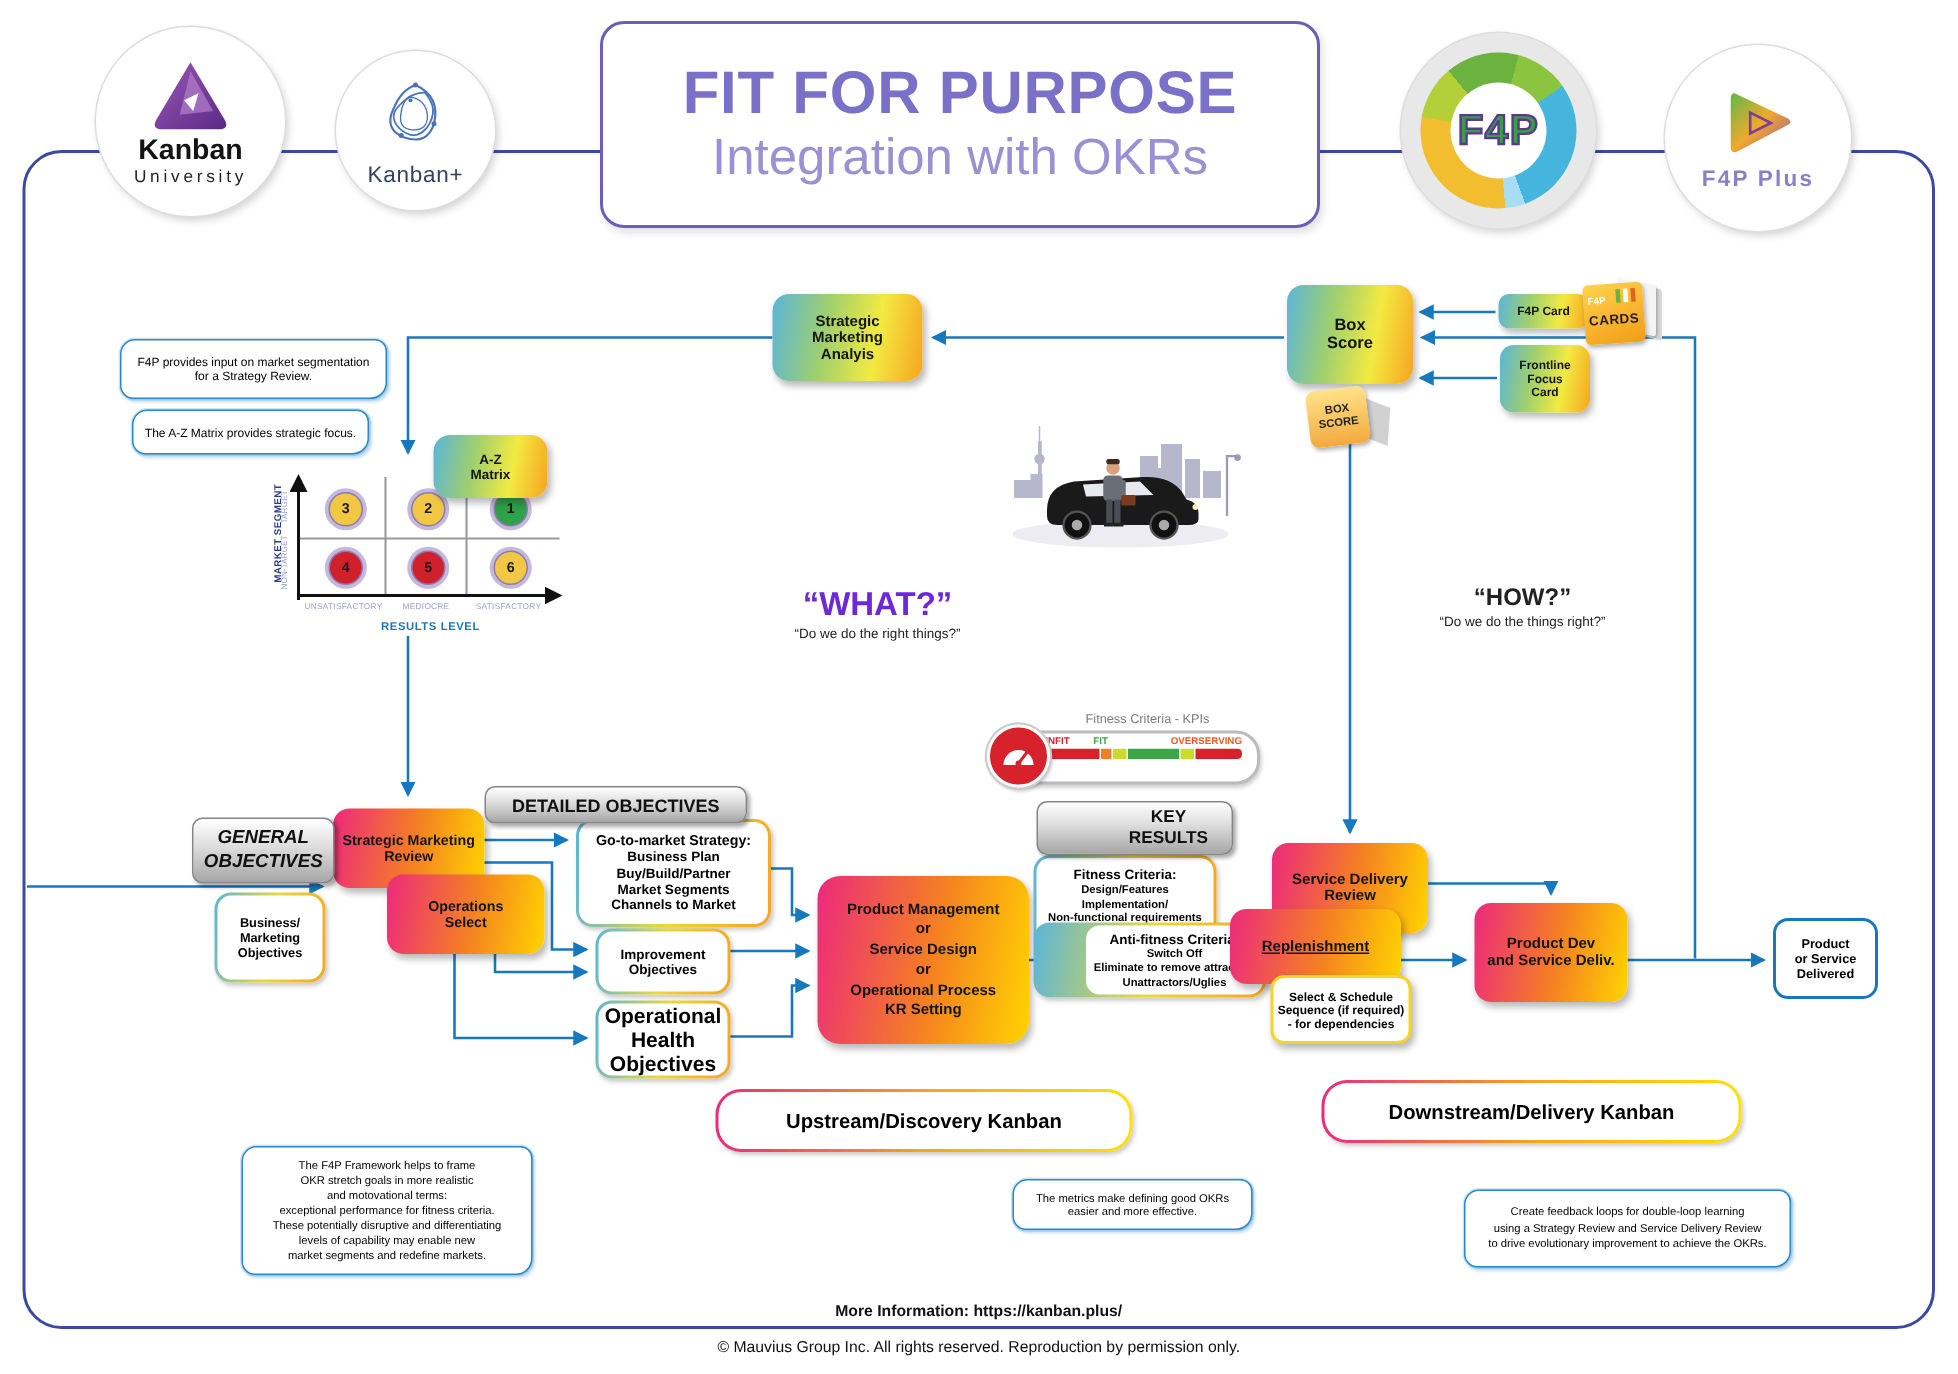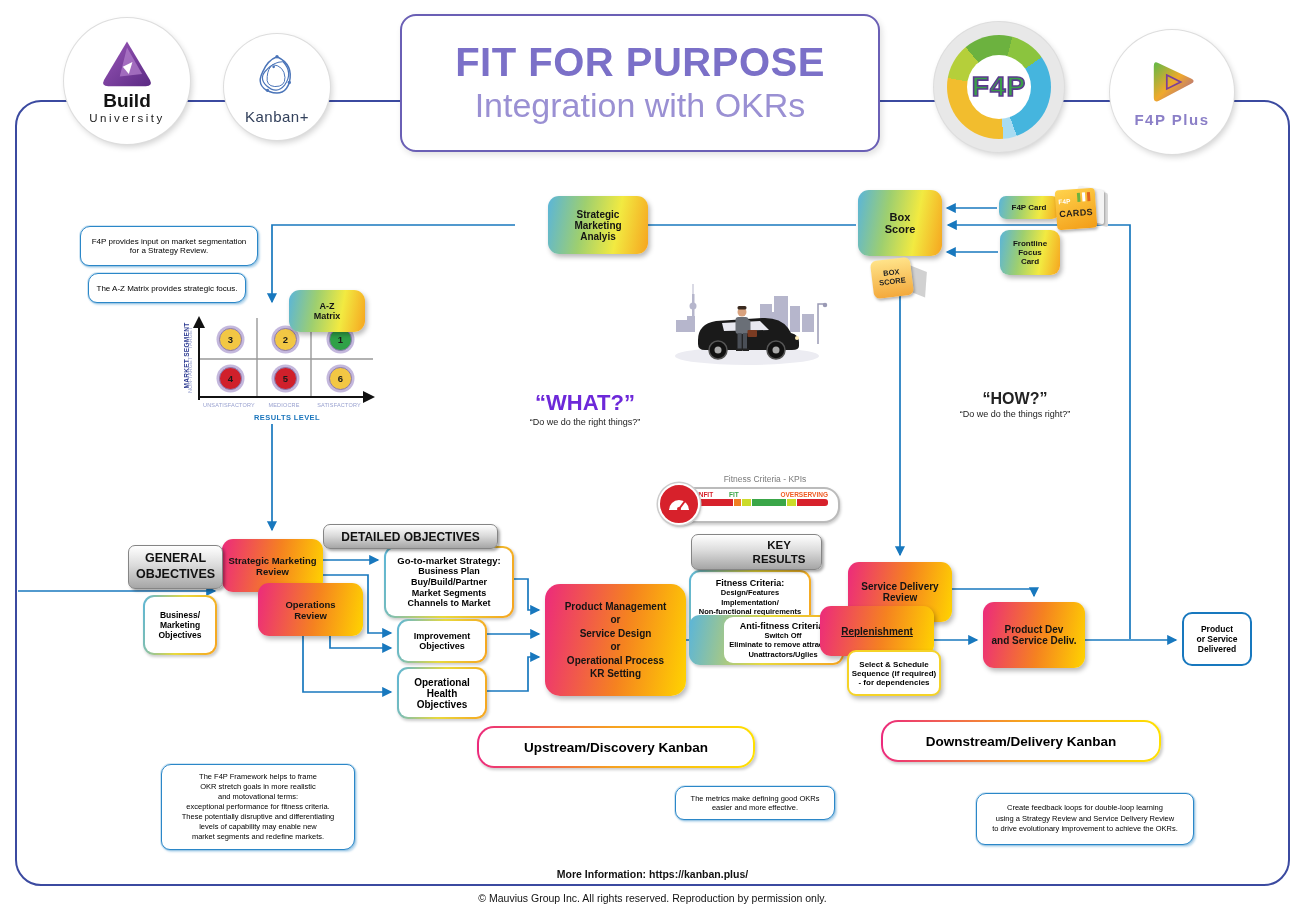--- a/index.html
+++ b/index.html
@@ -65,21 +65,21 @@
       <defs>
           <linearGradient id="gpu" x1="0" y1="0" x2="1" y2="1">
         <stop offset="0" stop-color="#9a57b8"></stop>
             <stop offset="1" stop-color="#5b2a84"></stop>
           </linearGradient>
         </defs>
       <path d="M50,4 L88,68 Q93,78 81,78 L19,78 Q7,78 12,68 Z" fill="url(#gpu)"></path>
       <path d="M50,14 L75,58 L38,62 Z" fill="#b07cc9" opacity=".75"></path>
       <path d="M43,46 L59,38 L53,58 Z" fill="#fff"></path>
     </svg>
-    <div style="font-size:19px;font-weight:800;color:#131313;line-height:1;">Build</div>
+    <div style="font-size:19px;font-weight:800;color:#131313;line-height:1;">Kanban</div>
     <div style="font-size:11.5px;letter-spacing:2.5px;color:#222;margin-top:2px;">University</div>
   </div>
 
   <div class="abs circle-logo" style="left:224px;top:34px;width:106px;height:106px;z-index:5;">
     <svg width="58" height="56" viewBox="0 0 100 100">
       <g fill="none" stroke="#4a74b8" stroke-width="2.6" stroke-linejoin="round">
         <path d="M50,12 Q80,26 72,58 Q64,84 36,74 Q12,64 24,40 Q33,18 50,12 Z"></path>
         <path d="M50,12 Q80,26 72,58 Q64,84 36,74 Q12,64 24,40 Q33,18 50,12 Z" transform="rotate(22 50 48) scale(.82) translate(11 11)"></path>
         <path d="M50,12 Q80,26 72,58 Q64,84 36,74 Q12,64 24,40 Q33,18 50,12 Z" transform="rotate(-18 50 48) scale(.62) translate(30 28)"></path>
       </g>
@@ -153,21 +153,21 @@
     <span class="mcell" style="left: 154px; top: 65px; background: rgb(242, 199, 68);">6</span>
     <span class="mtick" style="left:26px;top:100px;">UNSATISFACTORY</span>
     <span class="mtick" style="left:81px;top:100px;">MEDIOCRE</span>
     <span class="mtick" style="left:136px;top:100px;">SATISFACTORY</span>
     <div class="abs" style="left:52px;top:111px;width:120px;text-align:center;font-size:7.5px;font-weight:800;color:#1b75bc;letter-spacing:.4px;">RESULTS LEVEL</div>
     <div class="abs" style="left:-32px;top:50px;width:86px;text-align:center;font-size:6.5px;font-weight:800;color:#2b3990;transform:rotate(-90deg);letter-spacing:.3px;">MARKET SEGMENT</div>
     <div class="abs" style="left:-8px;top:33px;width:46px;text-align:center;font-size:5.5px;color:#98a0cf;transform:rotate(-90deg);">TARGET</div>
     <div class="abs" style="left:-8px;top:70px;width:46px;text-align:center;font-size:5.5px;color:#98a0cf;transform:rotate(-90deg);">NON-TARGET</div>
   </div>
 
-  <div class="abs grad-cool gbox ctr sh pre" style="left:515px;top:196px;width:100px;height:58px;font-size:10px;z-index:2;margin-left:33px;">Strategic
+  <div class="abs grad-cool gbox ctr sh pre" style="left:515px;top:196px;width:100px;height:58px;font-size:10px;z-index:2;">Strategic
 Marketing
 Analyis</div>
 
   <div class="abs grad-cool gbox ctr sh pre" style="left:858px;top:190px;width:84px;height:66px;font-size:11px;z-index:2;">Box
 Score</div>
 
   <div class="abs grad-cool gbox ctr sh" style="left:999px;top:196px;width:60px;height:23px;font-size:8px;border-radius:7px;z-index:2;">F4P Card</div>
 
   <div class="abs grad-cool gbox ctr sh pre" style="left:1000px;top:230px;width:60px;height:45px;font-size:8px;border-radius:9px;z-index:2;">Frontline
 Focus
@@ -259,28 +259,28 @@
     </div>
     <div class="abs ctr" style="left:-6px;top:-4px;width:38px;height:38px;border-radius:50%;background:#d7212b;border:2.5px solid #fff;box-shadow:0 0 0 1.5px #ccc,1px 2px 3px rgba(0,0,0,.3);">
       <svg width="22" height="14" viewBox="0 0 22 14">
           <path d="M1,13 A10,10 0 0 1 21,13 Z" fill="#fff"></path>
           <line x1="11" y1="12" x2="17" y2="4" stroke="#d7212b" stroke-width="2"></line>
           <circle cx="11" cy="12" r="2" fill="#d7212b"></circle>
         </svg>
     </div>
   </div>
 
-  <div class="abs badge-gray ctr pre" style="left:128px;top:545px;width:93px;height:42px;font-size:12.5px;line-height:1.25;z-index:3;">GENERAL
+  <div class="abs badge-gray ctr pre" style="left:128px;top:545px;width:93px;height:42px;font-size:12.5px;line-height:1.25;z-index:3;font-style:italic;">GENERAL
 OBJECTIVES</div>
 
   <div class="abs grad-pink gbox ctr sh pre" style="left:222px;top:539px;width:101px;height:53px;font-size:9.5px;z-index:2;">Strategic Marketing
 Review</div>
 
   <div class="abs grad-pink gbox ctr sh pre" style="left:258px;top:583px;width:105px;height:53px;font-size:9.5px;z-index:3;">Operations
-Review</div>
+Select</div>
 
   <div class="abs gb gb-cool" style="left:143px;top:595px;width:70px;height:56px;z-index:2;">
     <div class="pre" style="font-size:8.5px;font-weight:bold;">Business/
 Marketing
 Objectives</div>
   </div>
 
   <div class="abs badge-gray ctr" style="left:323px;top:524px;width:173px;height:23px;font-size:12px;z-index:3;">DETAILED OBJECTIVES</div>
 
   <div class="abs gb gb-cool" style="left:384px;top:546px;width:126px;height:68px;z-index:2;">
@@ -292,21 +292,21 @@
 Channels to Market</div>
     </div>
   </div>
 
   <div class="abs gb gb-cool" style="left:397px;top:619px;width:86px;height:40px;z-index:2;">
     <div class="pre" style="font-size:9px;font-weight:bold;">Improvement
 Objectives</div>
   </div>
 
   <div class="abs gb gb-cool" style="left:397px;top:667px;width:86px;height:48px;z-index:2;">
-    <div class="pre" style="font-size:10px;font-weight:bold;">Operational
+    <div class="pre" style="font-size:14px;font-weight:bold;">Operational
 Health
 Objectives</div>
   </div>
 
   <div class="abs grad-pink gbox ctr sh pre" style="left:545px;top:584px;width:141px;height:112px;font-size:10px;border-radius:15px;line-height:1.35;z-index:2;">Product Management
 or
 Service Design
 or
 Operational Process
 KR Setting</div>

